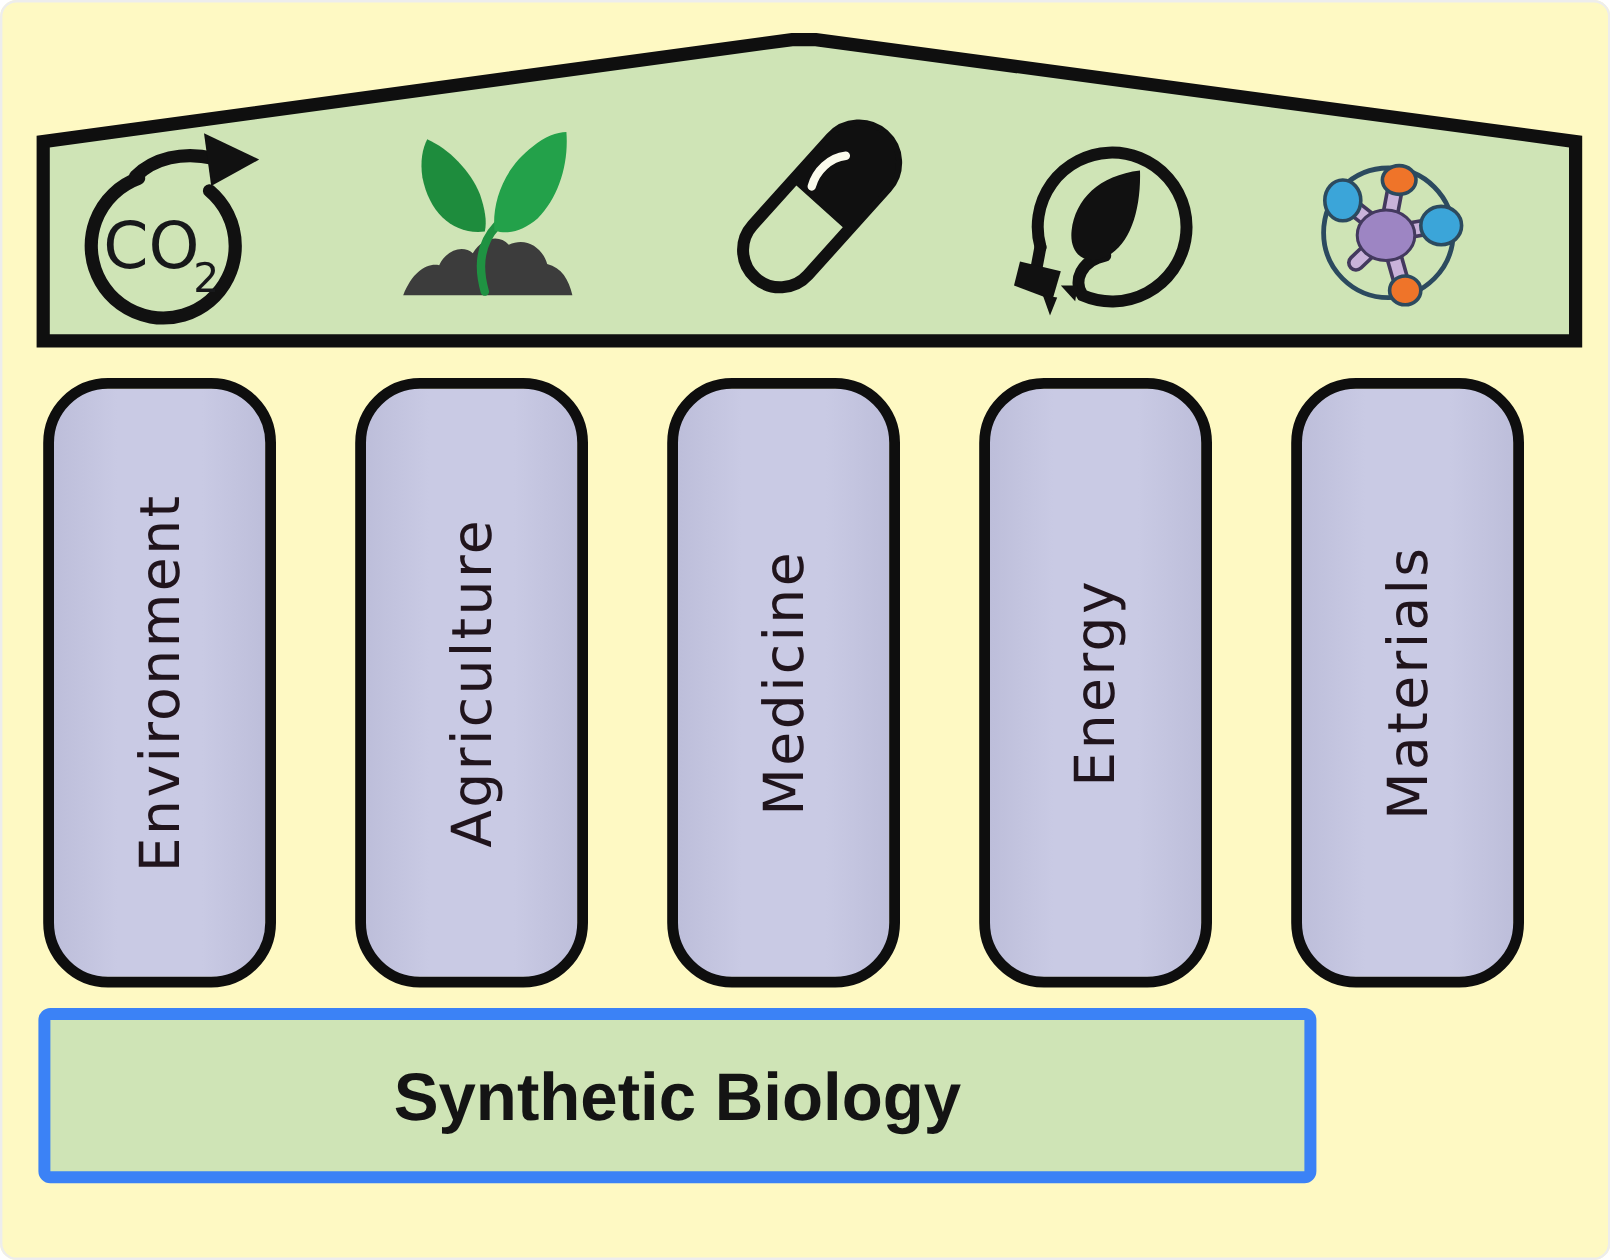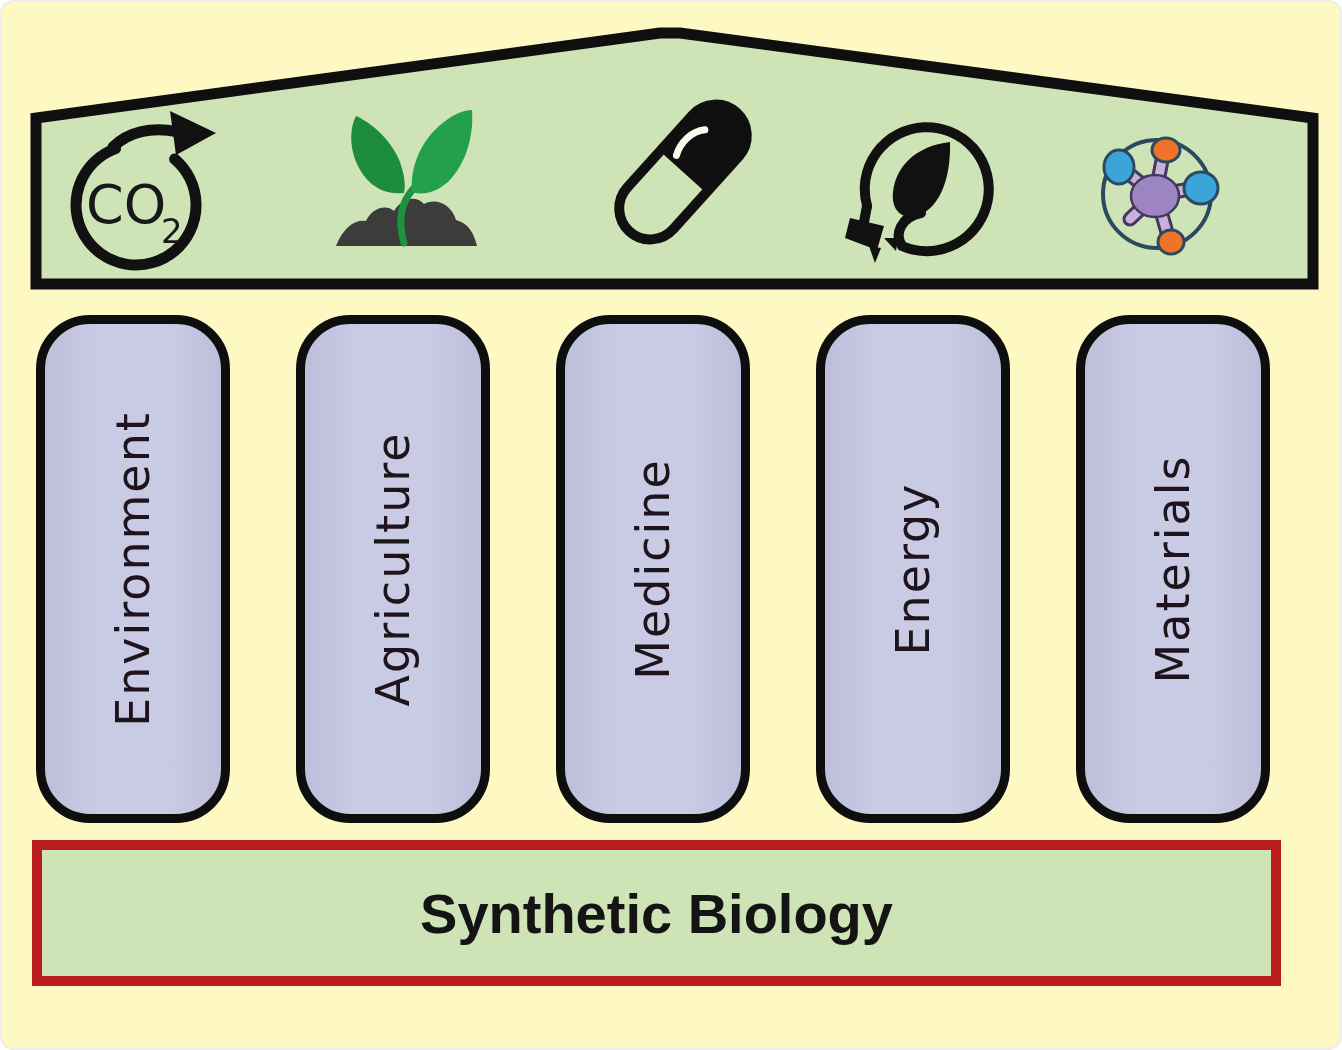--- a/index.html
+++ b/index.html
@@ -17,22 +17,22 @@
     width:194px;box-sizing:border-box;background:linear-gradient(90deg,#bdbeda 0%,#c9cae4 30%,#c9cae4 70%,#bdbeda 100%);
     border:9px solid #0e0e0e;border-radius:54px;
     display:flex;align-items:center;justify-content:center;
   }
   .pillar-label{
     display:block;transform:rotate(-90deg);white-space:nowrap;
     font-size:46px;letter-spacing:2px;color:#20141c;
     font-family:"DejaVu Sans",sans-serif;
   }
   .foundation{
-    position:absolute;left:32px;top:840px;width:1249px;height:146px;box-sizing:border-box;
-    background:#cfe4b6;border:10px solid #b91c1c;border-radius:0;
+    position:absolute;left:32px;top:840px;width:1065px;height:146px;box-sizing:border-box;
+    background:#cfe4b6;border:10px solid #3b82f6;border-radius:10px;
     display:flex;align-items:center;justify-content:center;
   }
   .foundation-label{
     font-family:"Liberation Sans",sans-serif;font-weight:bold;
     font-size:56px;color:#141414;
   }
   .co2-text{font-family:"DejaVu Sans",sans-serif;fill:#17181a;}
 </style>
 </head>
 <body>

